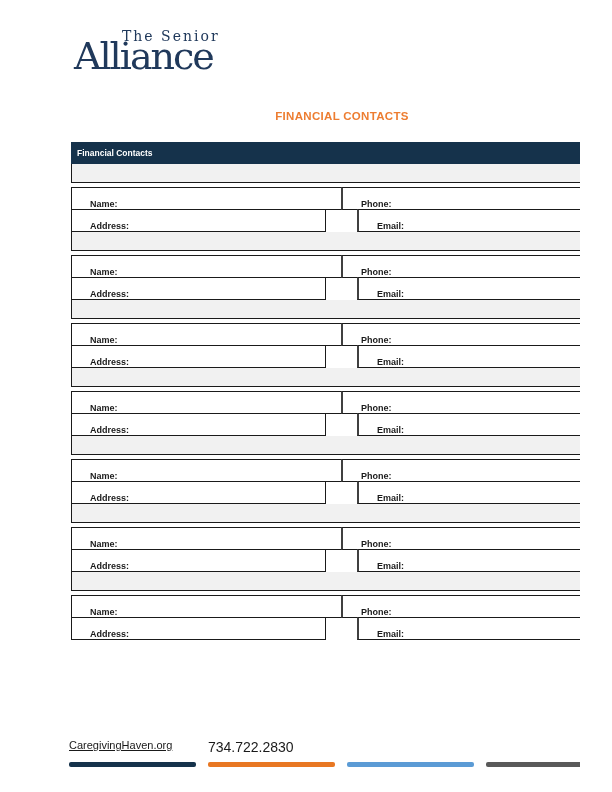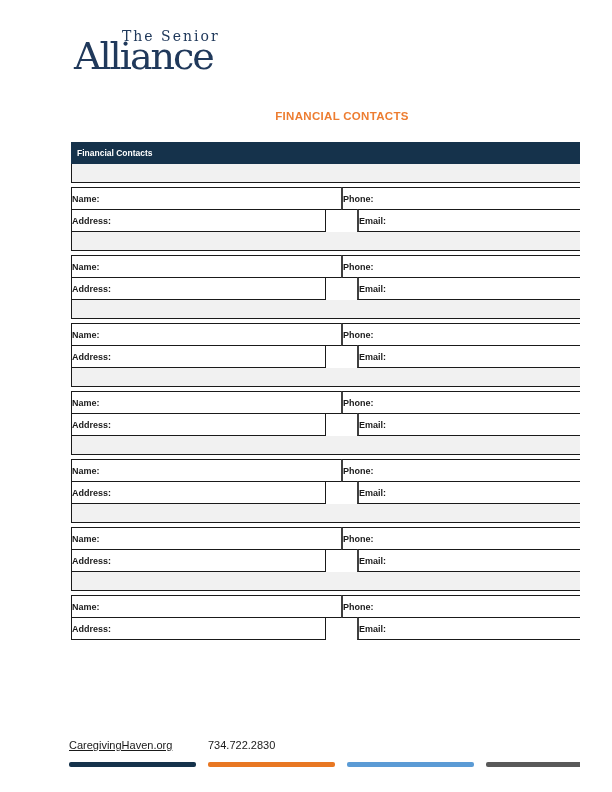--- a/index.html
+++ b/index.html
@@ -44,32 +44,32 @@
   .spacer-row{
     height:18px;
     background:#f1f1f1;
     border:1px solid #1a1a1a;border-top:none;
   }
   .block{margin-top:4px;}
   .frow{display:flex;height:23px;}
   .frow + .frow{margin-top:-1px;gap:32px;}
   .cell{
     flex:1 1 50%;
-    display:flex;align-items:center;
+    display:flex;align-items:flex-end;
     border:1px solid #1a1a1a;
-    padding-left:0;
+    padding-left:18px;
     box-sizing:border-box;
   }
   .cell + .cell{border-left:2px solid #404040;margin-left:-1px;}
   .lbl{font-size:9px;font-weight:bold;color:#1a1a1a;}
   .val{flex:1;height:100%;font-size:9px;color:#1a1a1a;}
 
   
   .footer-site{position:absolute;left:33px;top:739px;font-size:11px;color:#1a1a1a;text-decoration:underline;}
-  .footer-phone{position:absolute;left:172px;top:739px;font-size:11px;color:#1a1a1a;}
+  .footer-phone{position:absolute;left:172px;top:739px;font-size:14px;color:#1a1a1a;}
   .footer-bars{
     position:absolute;left:33px;top:762px;width:544px;height:5px;
     display:flex;gap:12px;
   }
   .bar{flex:1;height:5px;border-radius:2px;}
 </style>
 </head>
 <body>
 
 <div class="page">

